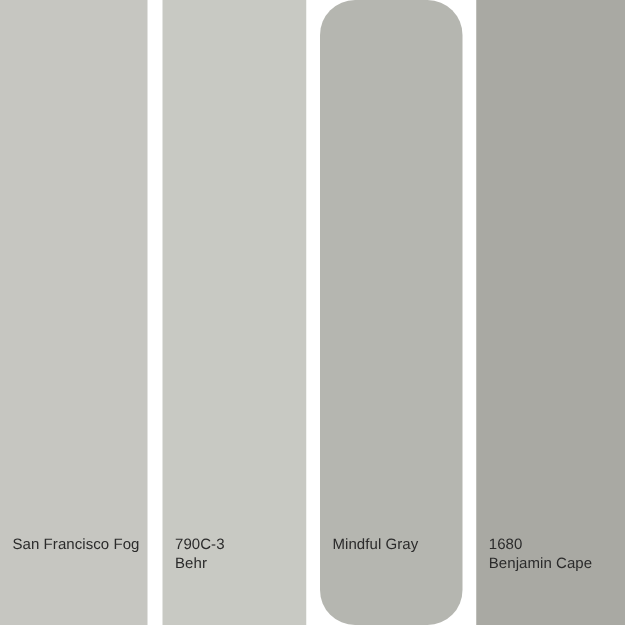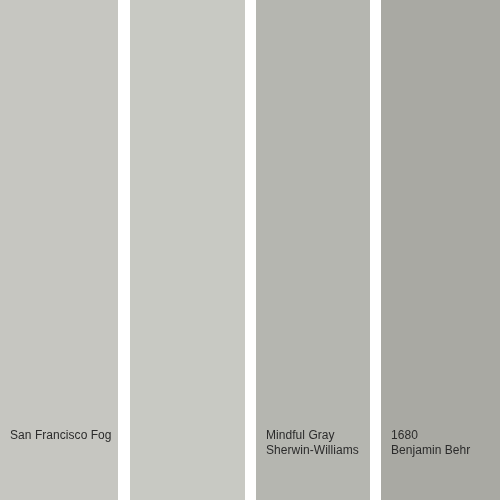--- a/index.html
+++ b/index.html
@@ -63,30 +63,31 @@
 <div id="swatch-board" style="background: rgb(255, 255, 255);">
 
   <div class="swatch-column" style="background: rgb(198, 198, 193); left: 0px; width: 118px;">
     <div class="swatch-label-block">
       <span class="swatch-line swatch-name" style="color: rgb(43, 43, 43);">San Francisco Fog</span>
     </div>
   </div>
 
   <div class="swatch-column" style="background: rgb(200, 201, 195); left: 130px; width: 115px;">
     <div class="swatch-label-block">
+      <span class="swatch-line swatch-code" style="color: rgb(43, 43, 43);">790C-3</span>
+      <span class="swatch-line swatch-brand" style="color: rgb(43, 43, 43);">Behr</span>
     </div>
   </div>
 
-  <div class="swatch-column" style="background: rgb(181, 182, 176); left: 256px; width: 114px;">
+  <div class="swatch-column" style="background: rgb(181, 182, 176); left: 256px; width: 114px; border-radius: 28px;">
     <div class="swatch-label-block">
       <span class="swatch-line swatch-name" style="color: rgb(43, 43, 43);">Mindful Gray</span>
-      <span class="swatch-line swatch-brand" style="color: rgb(43, 43, 43);">Sherwin-Williams</span>
     </div>
   </div>
 
   <div class="swatch-column" style="background: rgb(169, 169, 163); left: 381px; width: 119px;">
     <div class="swatch-label-block">
       <span class="swatch-line swatch-code" style="color: rgb(43, 43, 43);">1680</span>
-      <span class="swatch-line swatch-brand" style="color: rgb(43, 43, 43);">Benjamin Behr</span>
+      <span class="swatch-line swatch-brand" style="color: rgb(43, 43, 43);">Benjamin Cape</span>
     </div>
   </div>
 
 </div>
 
 </body></html>

